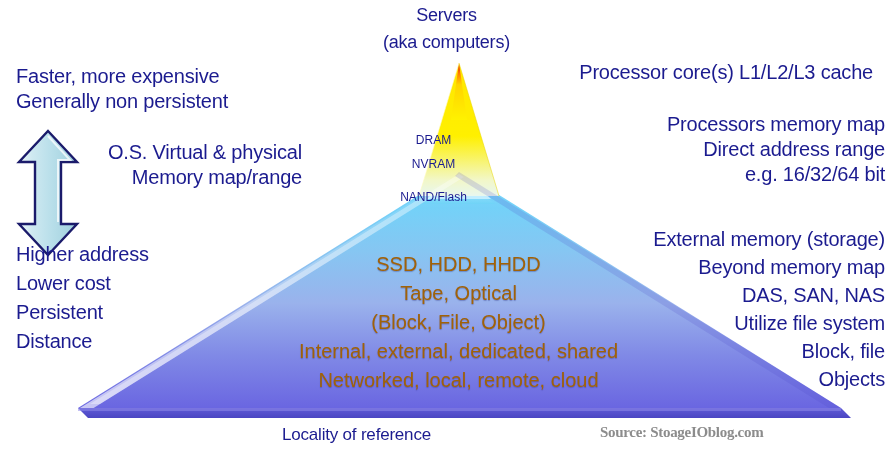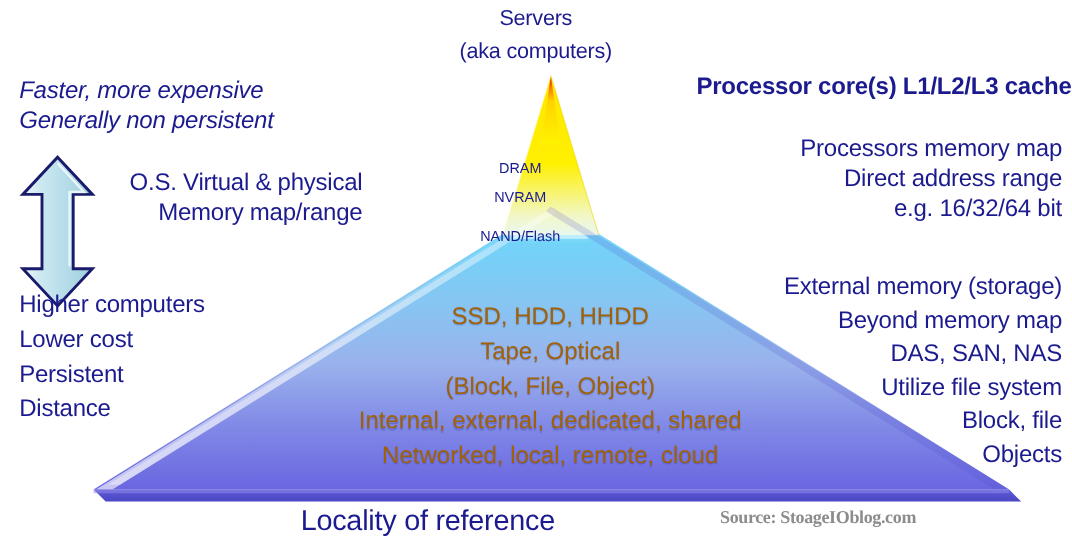--- a/index.html
+++ b/index.html
@@ -32,35 +32,35 @@
   #servers-title {
     left: 0; right: 0;
     top: 2px;
     text-align: center;
     font-size: 18px;
     line-height: 27px;
   }
   #servers-title .line { text-align: center; }
 
   
-  #left-top { left: 16px; top: 64px; text-align: left; font-style: italic; }
+  #left-top { left: 16px; top: 64px; text-align: left; }
   #left-mid { left: 108px; top: 140px; text-align: right; }
   #left-bottom { left: 16px; top: 240px; text-align: left; line-height: 29px; }
 
   
-  #right-top   { right: 0;  top: 60px;  text-align: center; font-weight: bold; }
+  #right-top   { right: 20px;  top: 60px;  text-align: center; }
   #right-mid   { right: 8px;  top: 112px; text-align: right; }
   #right-bottom{ right: 8px;  top: 225px; text-align: right; line-height: 28px; margin-left: 44px;}
 
   
   #locality {
     left: 0; right: 0;
     top: 422px;
     text-align: center;
-    font-size: 24px;
+    font-size: 17px;
   }
   #locality-inner { display: inline-block; transform: translateX(-90px); }
 
   #source-note {
     position: absolute;
     left: 600px;
     top: 424px;
     font-family: "Liberation Serif", serif;
     font-weight: bold;
     font-size: 15px;
@@ -215,21 +215,21 @@
       <path d="M 34,8 L 56,32 L 44,32 L 44,94" fill="none" stroke="#ffffff" stroke-width="2" opacity="0.75"></path>
     </svg>
   </div>
 
   <div class="txt" id="left-mid">
     <span class="line">O.S. Virtual &amp; physical</span>
     <span class="line">Memory map/range</span>
   </div>
 
   <div class="txt" id="left-bottom">
-    <span class="line">Higher computers</span>
+    <span class="line">Higher address</span>
     <span class="line">Lower cost</span>
     <span class="line">Persistent</span>
     <span class="line">Distance</span>
   </div>
 
   <div class="txt" id="right-top">
     <span class="line">Processor core(s) L1/L2/L3 cache</span>
   </div>
 
   <div class="txt" id="right-mid">

